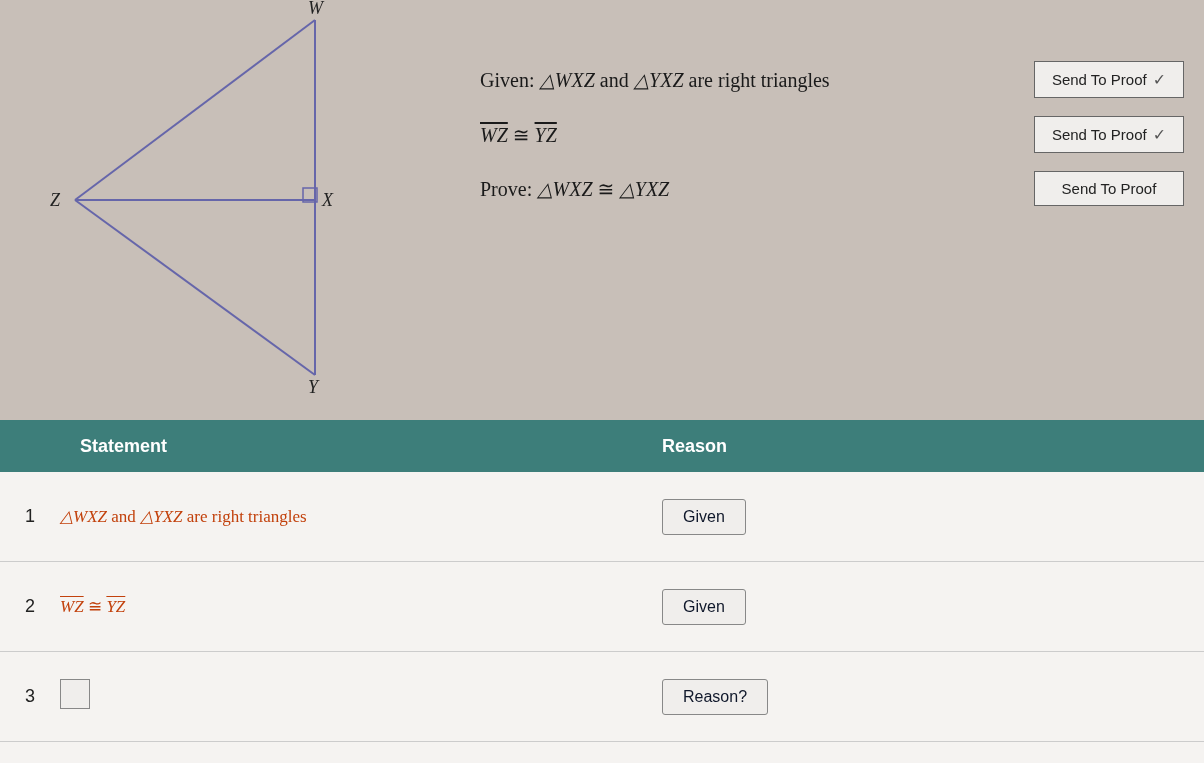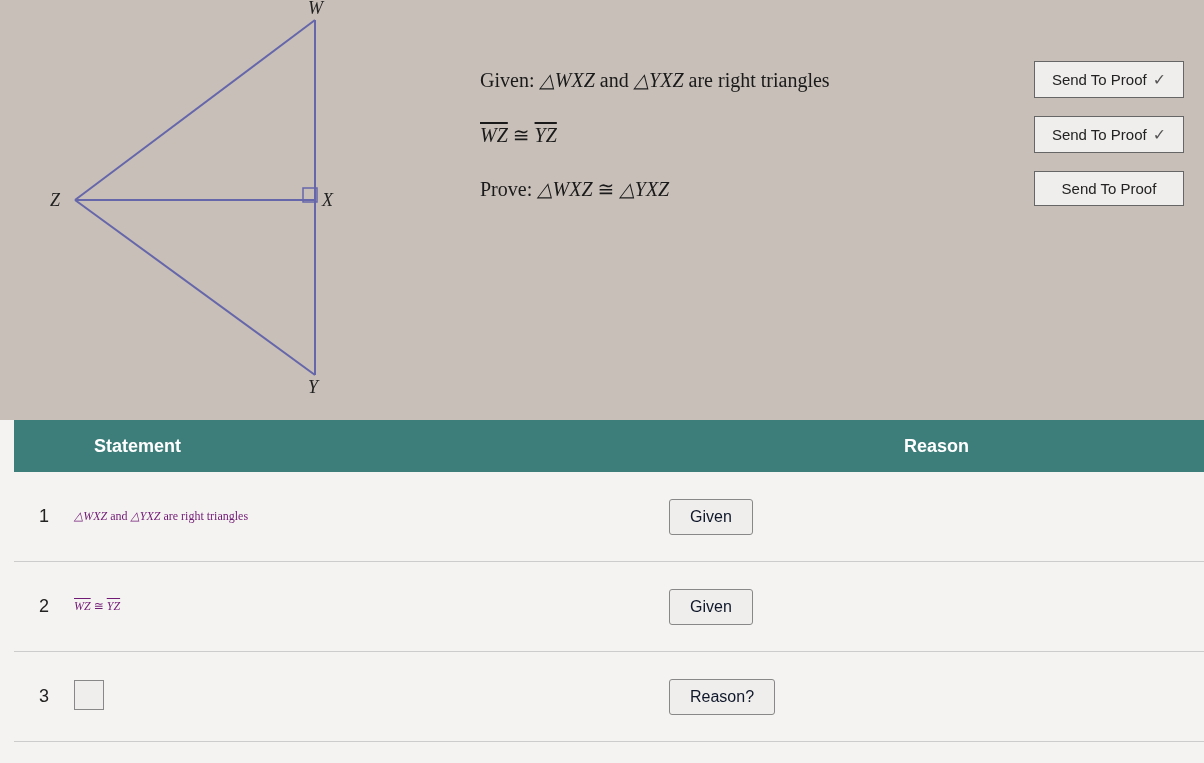--- a/index.html
+++ b/index.html
@@ -91,21 +91,20 @@
     }
 
     
     .table-section {
       position: absolute;
       bottom: 0;
       left: 0;
       right: 0;
       height: 343px;
       background: #f5f3f1;
-      padding-left: 14px;
     }
 
     .table-header {
       display: flex;
       background: #3d7e7a;
       height: 52px;
       align-items: center;
     }
 
     .table-header .col-statement {
@@ -117,21 +116,20 @@
       font-family: Arial, sans-serif;
     }
 
     .table-header .col-reason {
       width: 50%;
       padding-left: 60px;
       font-size: 18px;
       font-weight: bold;
       color: #fff;
       font-family: Arial, sans-serif;
-      text-align: center;
     }
 
     .table-row {
       display: flex;
       align-items: center;
       border-bottom: 1px solid #ccc;
       min-height: 90px;
       background: #f5f3f1;
     }
 
@@ -139,22 +137,22 @@
       width: 60px;
       text-align: center;
       font-size: 18px;
       color: #222;
       font-family: Arial, sans-serif;
       flex-shrink: 0;
     }
 
     .row-statement {
       width: calc(50% - 60px);
-      font-size: 12px;
-      color: #701a75;
+      font-size: 17px;
+      color: #c2410c;
       padding-right: 20px;
     }
 
     .row-reason {
       width: 50%;
       padding-left: 60px;
     }
 
     .reason-btn {
       border: 1.5px solid #888;

